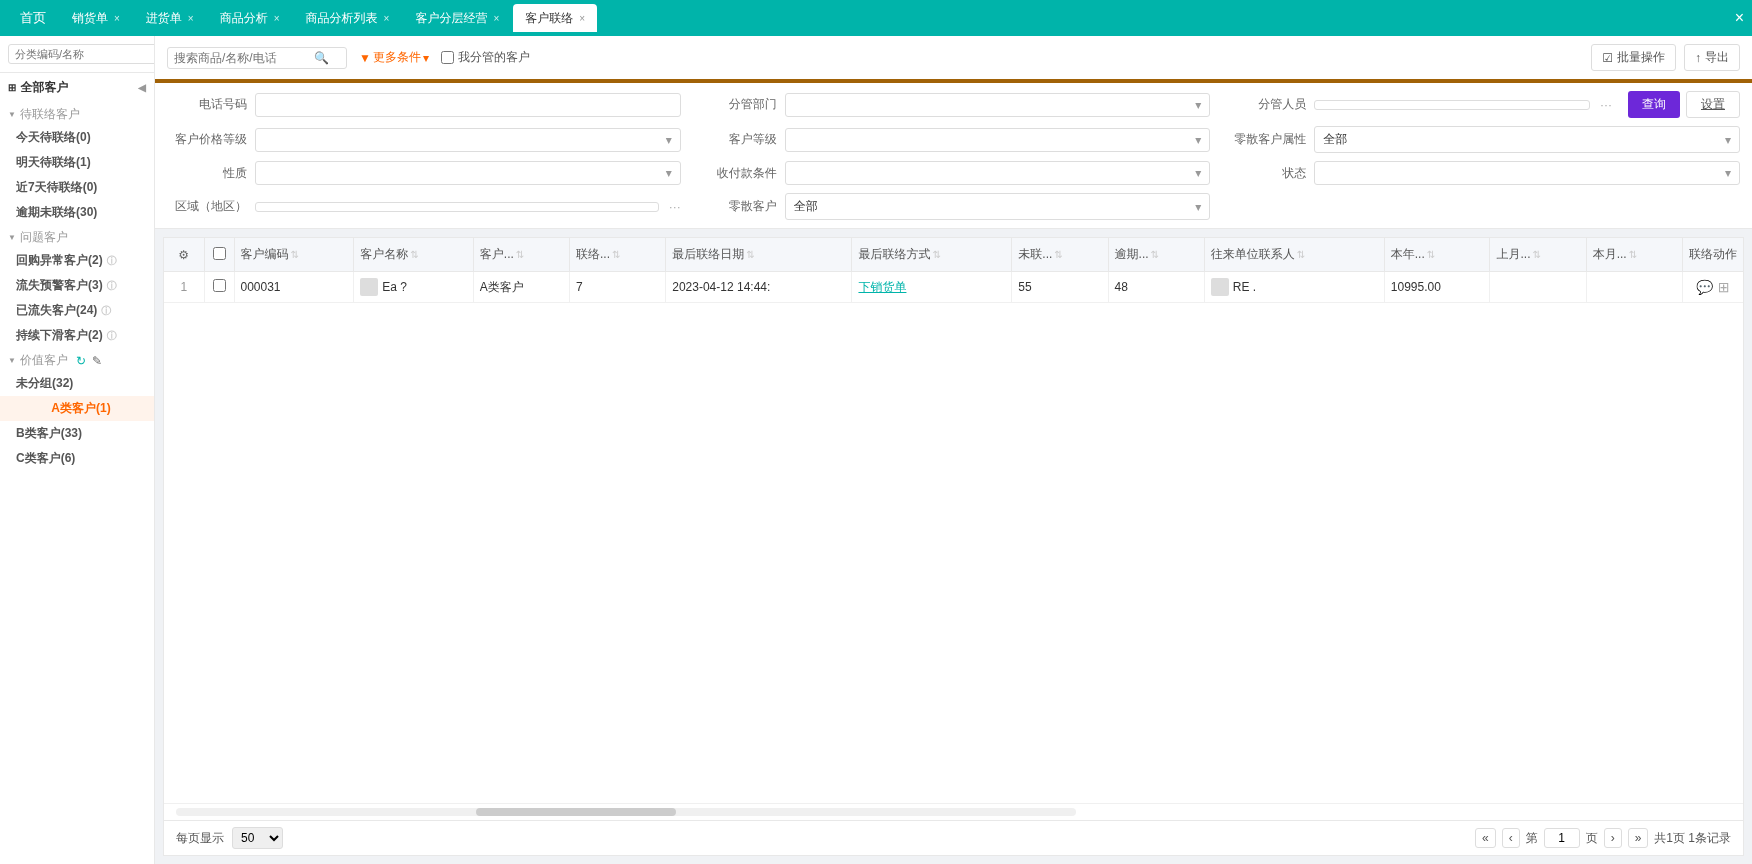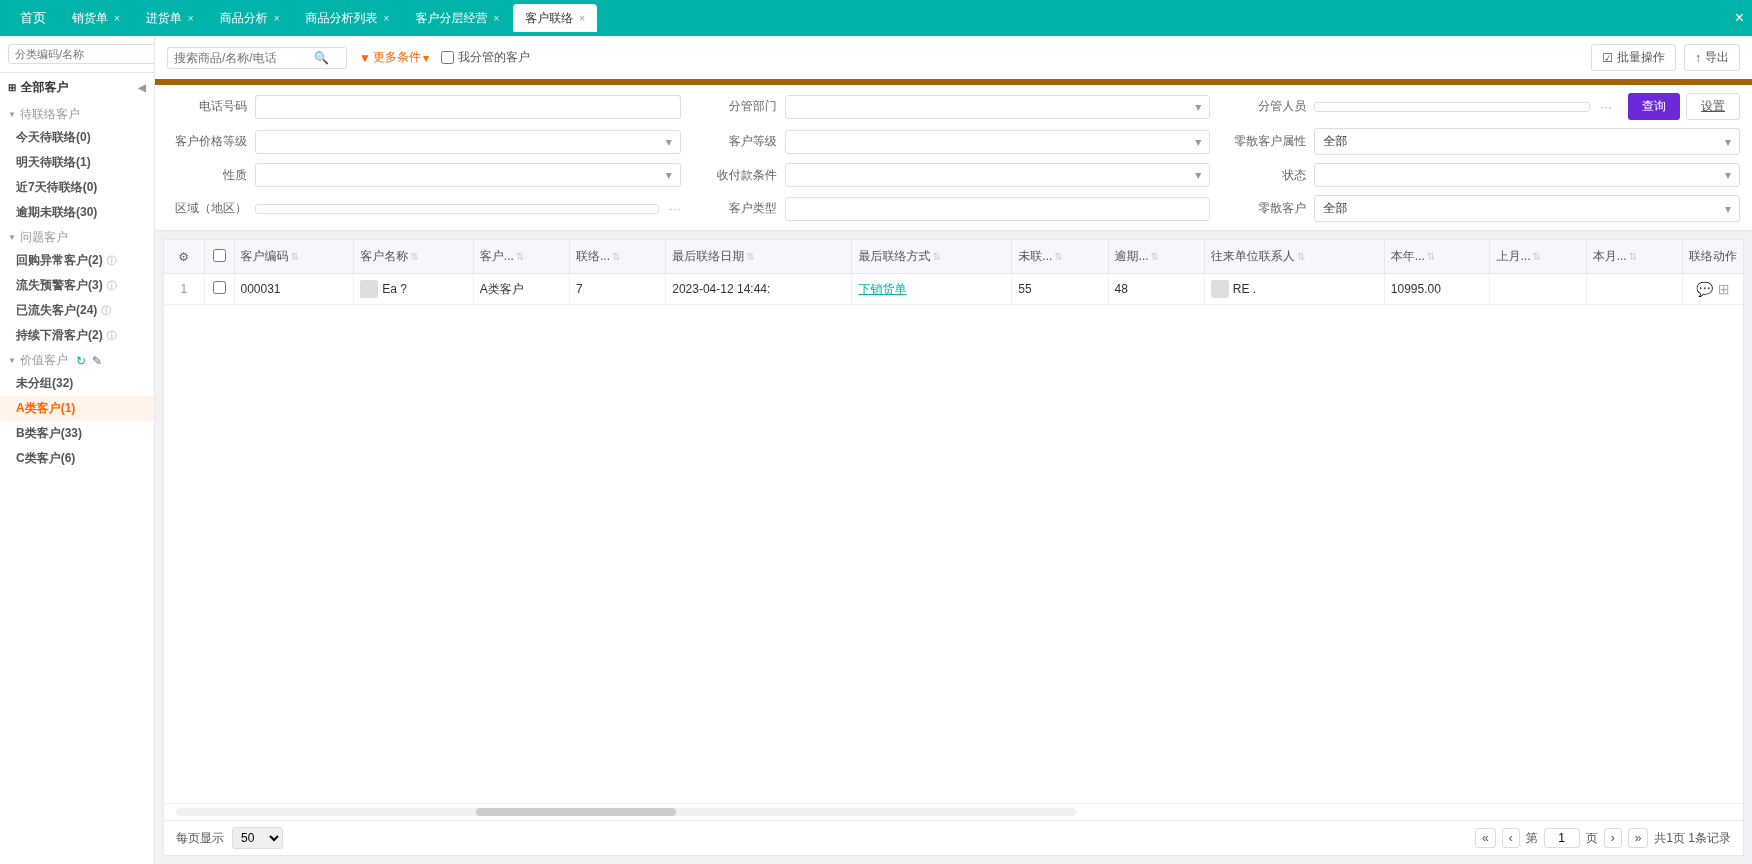--- a/index.html
+++ b/index.html
@@ -106,40 +106,40 @@
     .sidebar-group-label .triangle { font-size: 8px; }
     .sidebar-item {
       padding: 4px 8px 4px 16px;
       color: #555;
       cursor: pointer;
       display: flex;
       align-items: center;
       gap: 4px;
       font-weight: bold;
     }
-    .sidebar-item.active { background: #fff3eb; color: #ff6600; }
+    .sidebar-item.active { background: #fff3eb; color: #ff6600; justify-content: center; }
     .sidebar-item .info-icon { color: #ccc; font-size: 10px; }
 
     
     .content-area {
       flex: 1;
       display: flex;
       flex-direction: column;
       overflow: hidden;
       background: #f0f2f5;
     }
 
     
     .filter-bar {
       background: #fff;
       padding: 8px 12px;
       display: flex;
       align-items: center;
       gap: 12px;
-      border-bottom: 6px solid #a16207;
+      border-bottom: 4px solid #a16207;
     }
     .filter-search {
       display: flex;
       align-items: center;
       border: 1px solid #ddd;
       border-radius: 3px;
       padding: 3px 6px;
       width: 180px;
     }
     .filter-search input {
@@ -553,24 +553,20 @@
       </div>
 
       <div class="filter-row">
         <span class="filter-label">区域（地区）</span>
         <div class="filter-select" style="flex:1;">
           <span></span>
         </div>
         <span class="filter-dots">···</span>
       </div>
       <div class="filter-row">
-        <span class="filter-label">客户类型</span>
-        <input class="filter-input" type="text" style="">
-      </div>
-      <div class="filter-row">
         <span class="filter-label">零散客户</span>
         <div class="filter-select">
           <span>全部</span>
           <span class="arrow">▾</span>
         </div>
       </div>
     </div>
 
     <div class="table-container">
       <div class="table-scroll">

